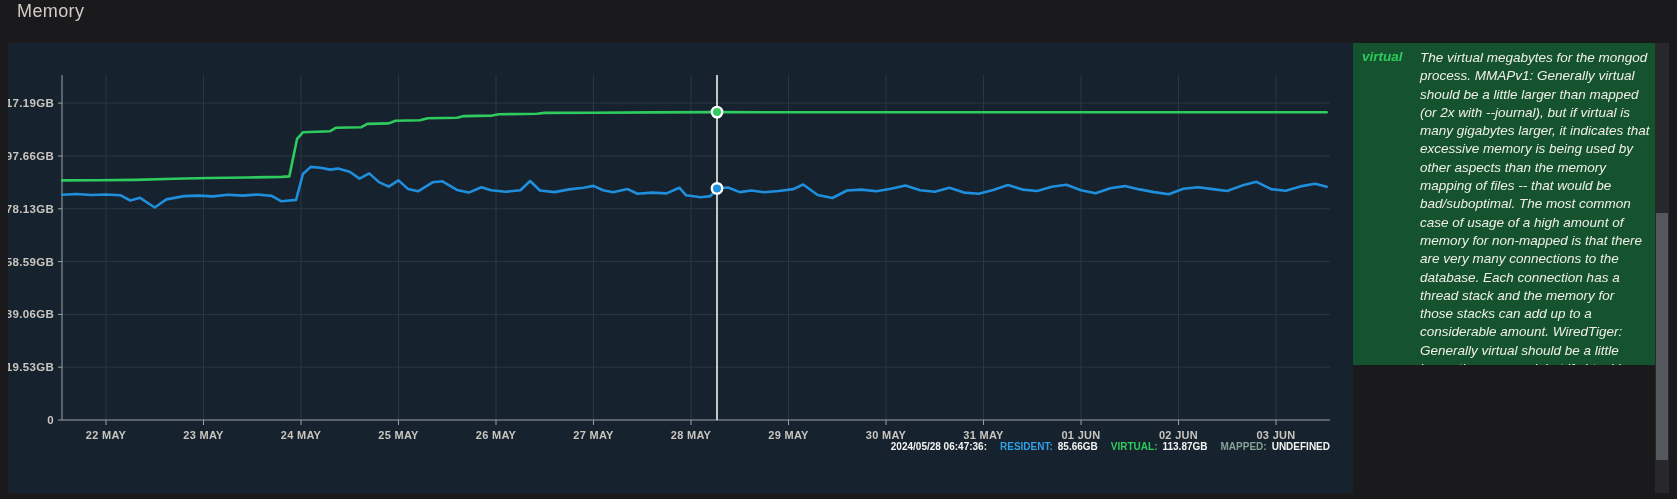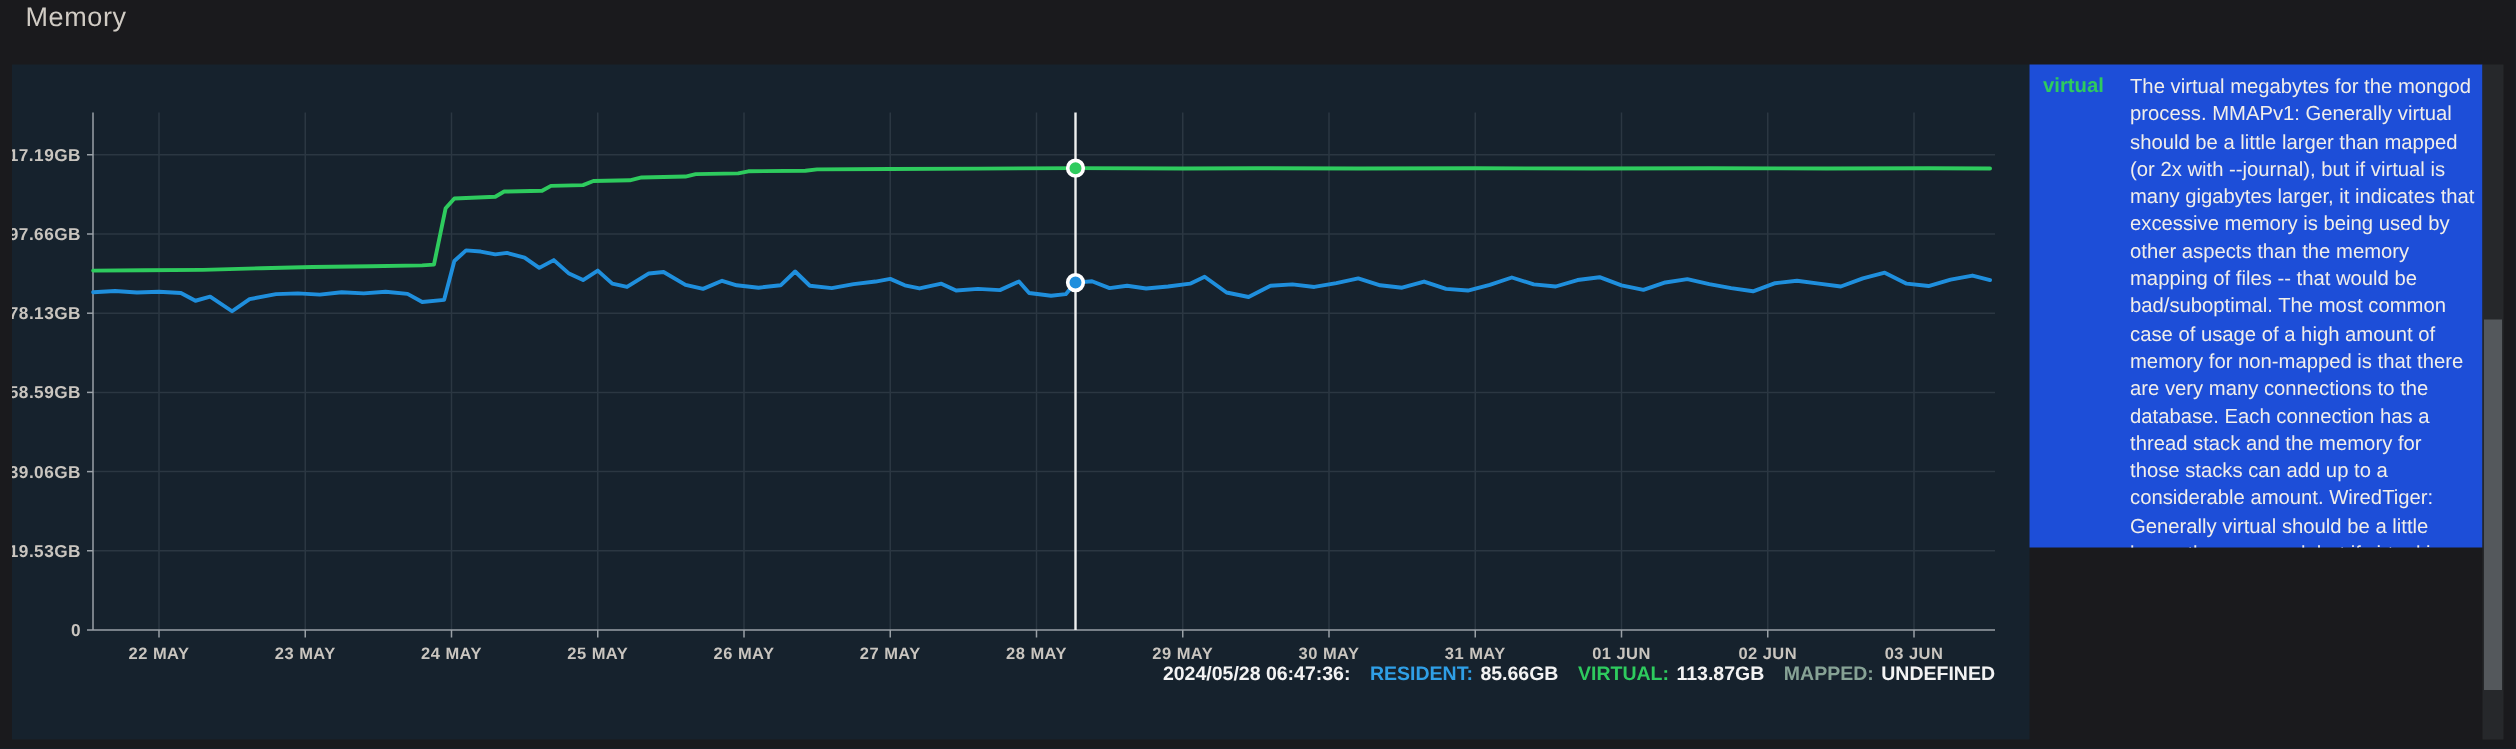--- a/index.html
+++ b/index.html
@@ -13,27 +13,27 @@
     font-size:18px;font-weight:400;letter-spacing:.4px;color:#d0cbc4;
   }
   .chart-panel{
     position:absolute;left:8px;top:43px;width:1345px;height:450px;
     background:#16222d;
   }
   #chart-svg{position:absolute;left:0;top:0;display:block}
   #chart-svg text{font-family:"Liberation Sans",sans-serif;letter-spacing:.3px}
   .legend{
     position:absolute;right:23px;top:398px;
-    font-size:13px;font-weight:700;color:#f3f3f3;white-space:nowrap;
+    font-size:10px;font-weight:700;color:#f3f3f3;white-space:nowrap;
   }
   .legend .seg{margin-left:13px}
   .legend .val{margin-left:5px;color:#f3f3f3}
   .tooltip-panel{
     position:absolute;left:1353px;top:43px;width:302px;height:322px;
-    background:#1d4ed8;overflow:hidden;
+    background:#14532d;overflow:hidden;font-style:italic;
   }
   .tooltip-term{
     position:absolute;left:9px;top:6px;
     font-size:13.5px;font-weight:700;
   }
   .tooltip-desc{
     position:absolute;left:67px;top:6px;width:231px;
     font-size:13.5px;line-height:18.3px;color:#f1eeea;
   }
   .scrollbar-track{

